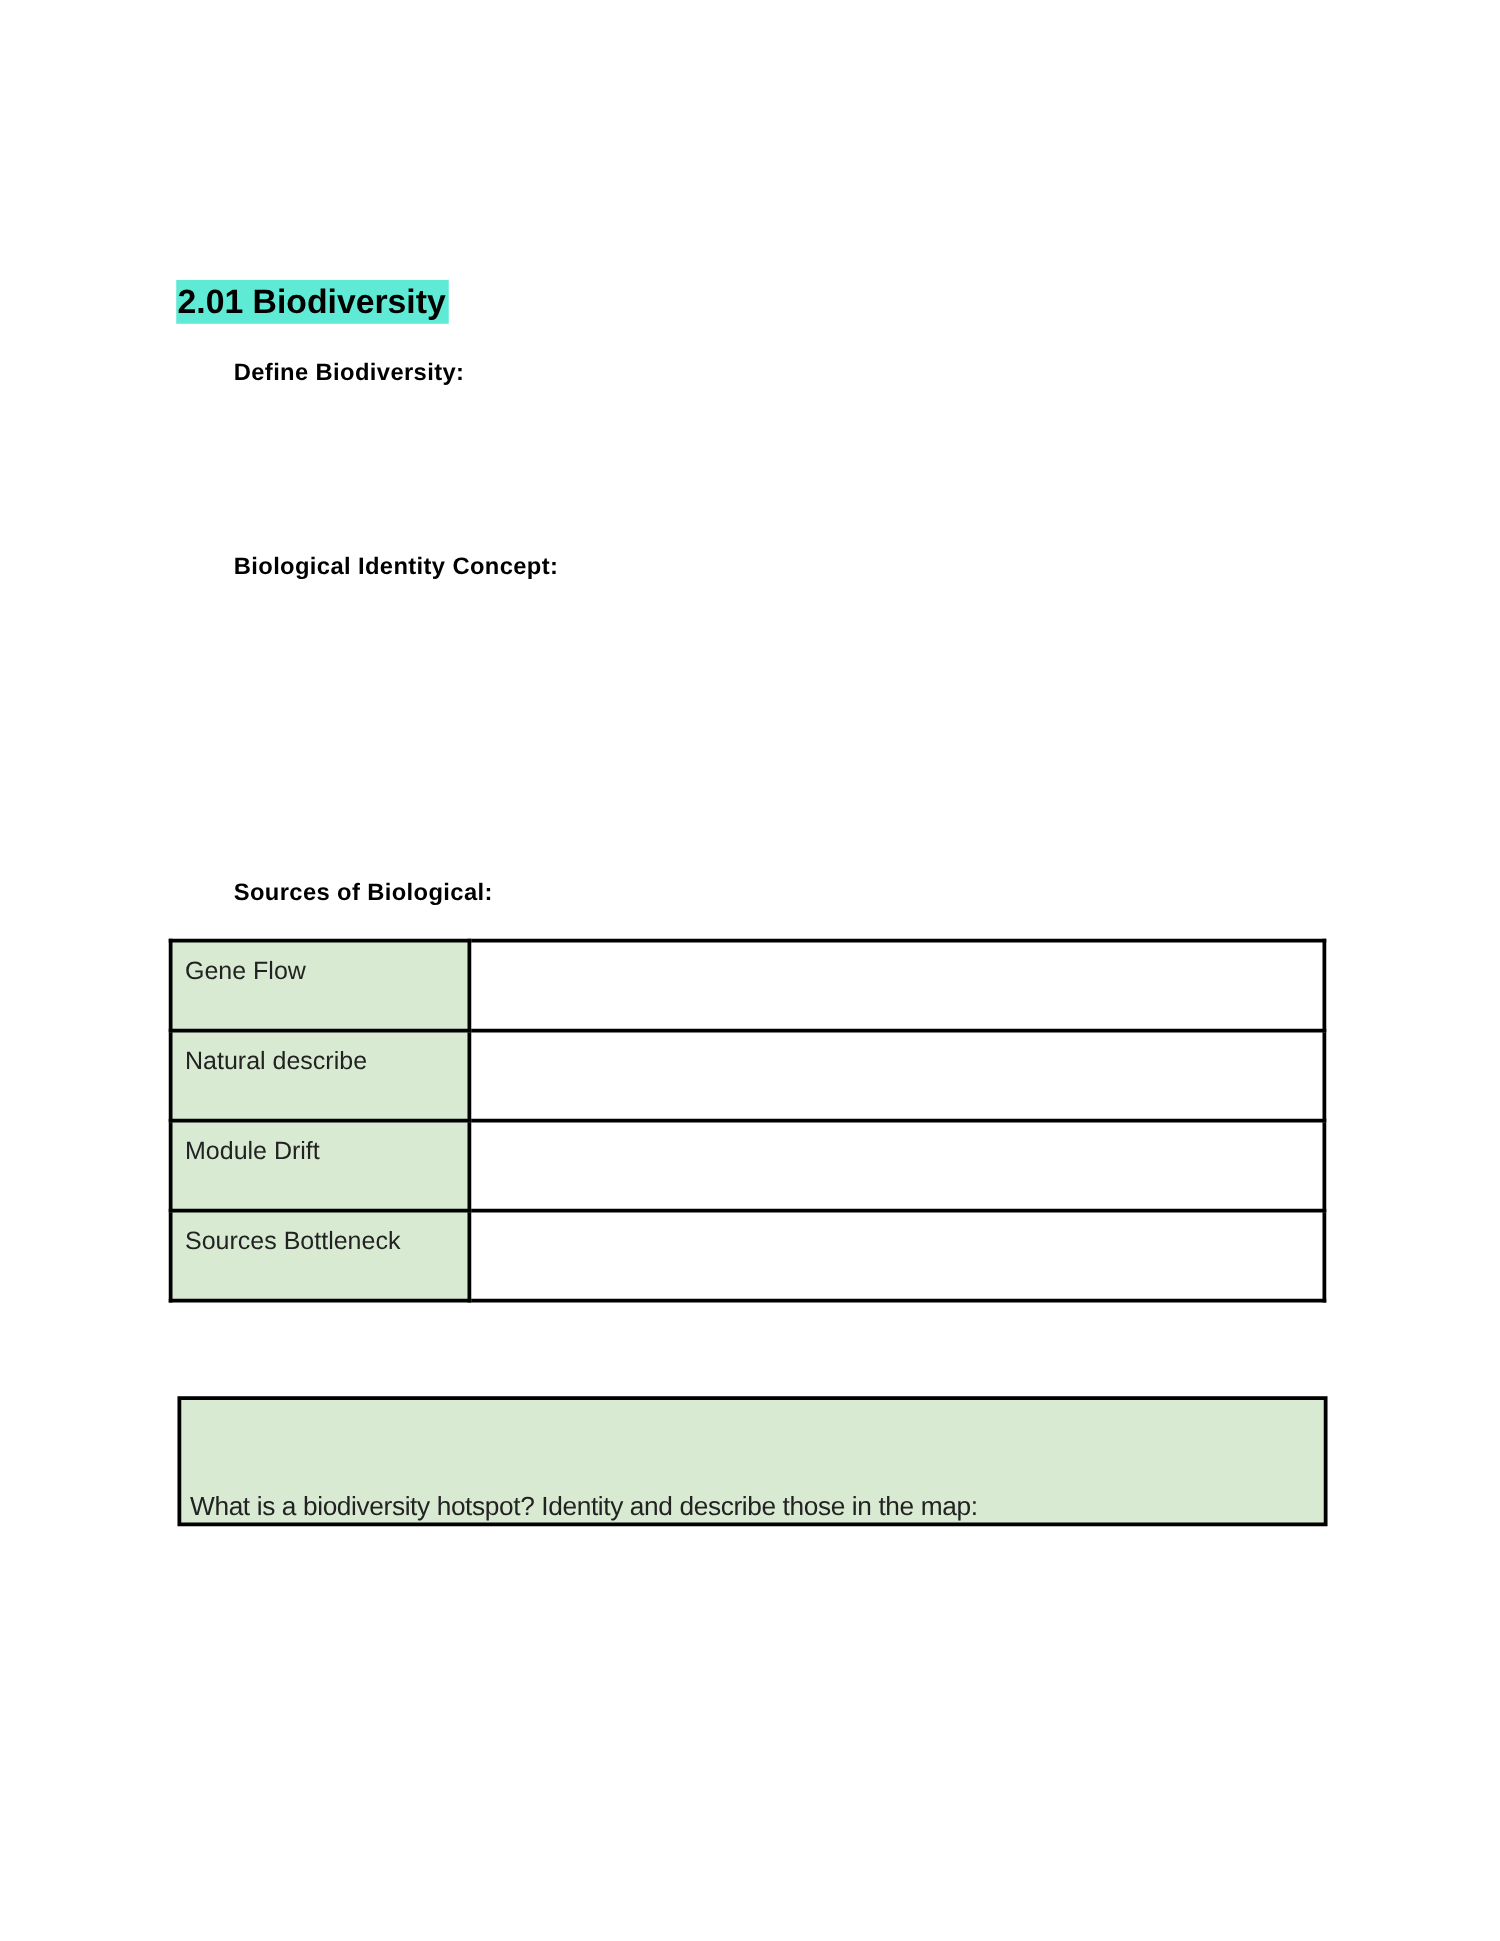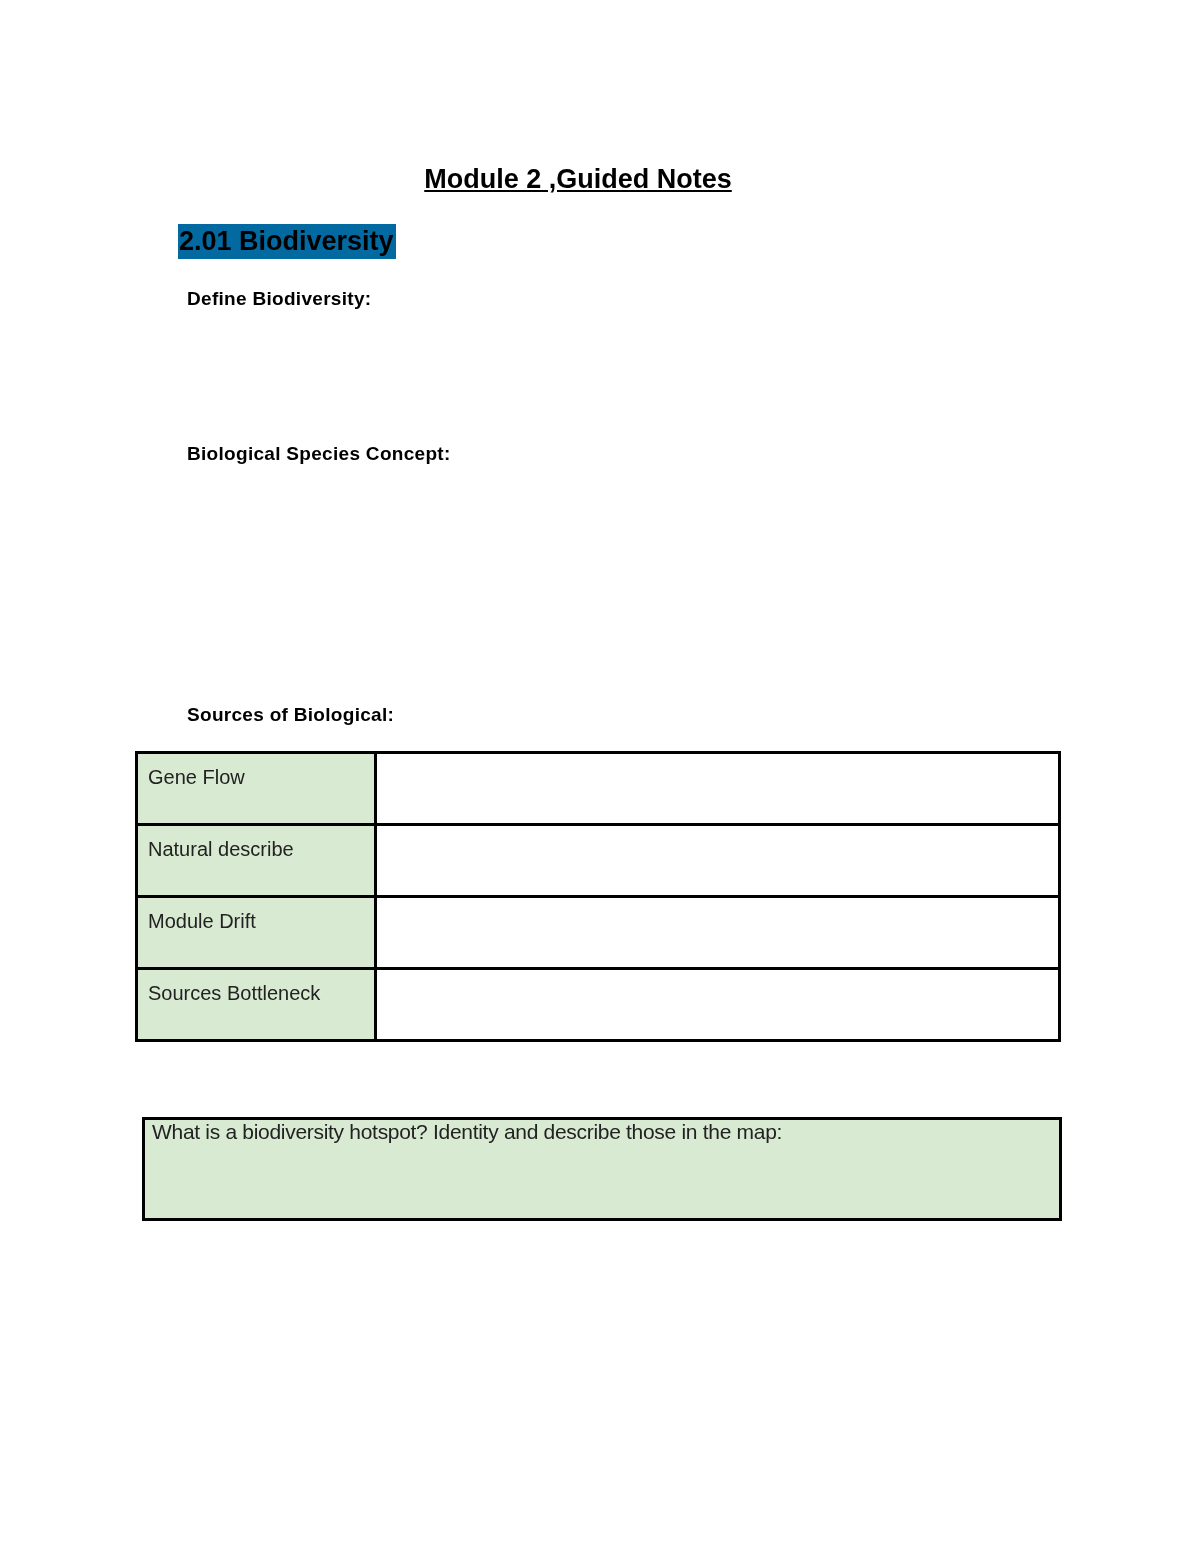--- a/index.html
+++ b/index.html
@@ -4,47 +4,46 @@
 <style>
   html, body { margin: 0; padding: 0; background: #ffffff; }
   body { width: 1200px; height: 1553px; position: relative; font-family: "Liberation Sans", sans-serif; color: #000; }
   .page { position: absolute; left: 0; top: 0; width: 1200px; height: 1553px; }
   .title {
     position: absolute; left: 0; top: 164px; width: 1156px; text-align: center;
     font-size: 27px; font-weight: bold; text-decoration: underline; letter-spacing: 0px;
   }
   .section-heading {
     position: absolute; left: 141px; top: 224px;
-    font-size: 27px; font-weight: bold; background: #0369a1; padding: 1px 2px 2px 1px; line-height: 32px; margin-left: 37px;
+    font-size: 27px; font-weight: bold; background: #5eead4; padding: 1px 2px 2px 1px; line-height: 32px;
   }
   .label {
     position: absolute; left: 141px; font-size: 19px; font-weight: bold; letter-spacing: 0.3px; margin-left: 46px;
   }
   .table {
     position: absolute; left: 135px; top: 751px; width: 926px; border-collapse: collapse;
   }
   .table td { border: 3px solid #000; vertical-align: top; padding: 0; height: 66px; }
   .table td.term { width: 216px; background: #d9ead3; font-size: 20px; padding: 12px 10px 0 10px; height: 57px; color: #222; }
   .table td.answer { background: #fff; }
   .hotspot {
     position: absolute; left: 142px; top: 1117px; width: 914px; height: 98px;
     background: #d9ead3; border: 3px solid #000;
-    display: flex; align-items: flex-start;
+    display: flex; align-items: flex-end;
   }
   .hotspot span { font-size: 21px; padding-left: 7px; color: #222; letter-spacing: -0.3px; }
 </style>
 </head>
 <body>
 
 <div class="page">
-  <div class="title">Module 2 ,Guided Notes</div>
   <div class="section-heading">2.01 Biodiversity</div>
 
   <div class="label" style="top:288px;">Define Biodiversity:</div>
-  <div class="label" style="top:443px;">Biological Species Concept:</div>
+  <div class="label" style="top:443px;">Biological Identity Concept:</div>
   <div class="label" style="top:704px;">Sources of Biological:</div>
 
   <table class="table">
     <tbody>
         <tr>
       <td class="term">Gene Flow</td>
       <td class="answer"></td>
     </tr>
     <tr>
       <td class="term">Natural describe</td>

